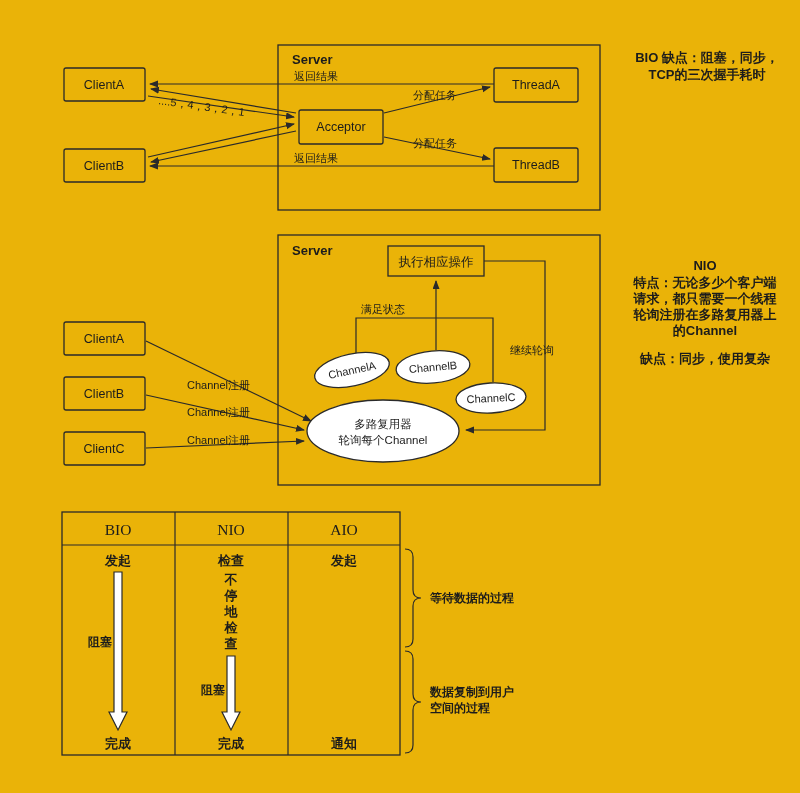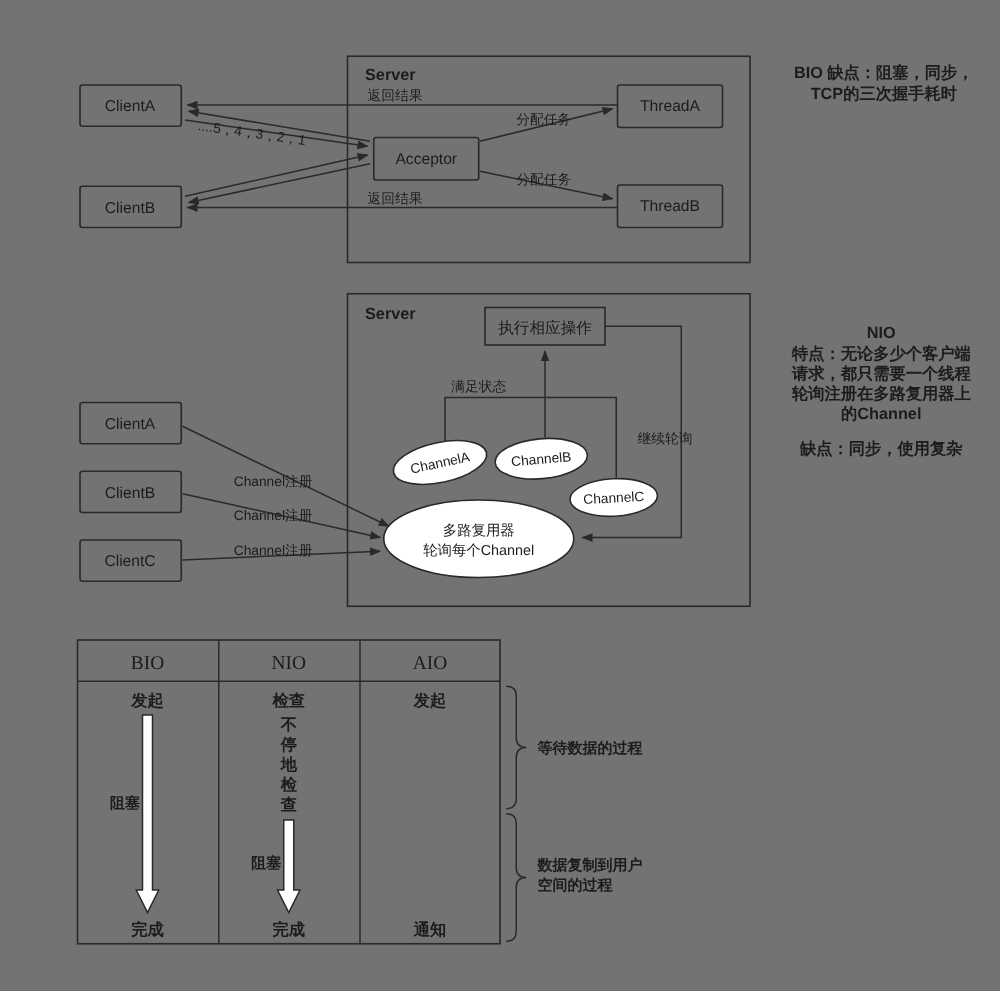--- a/index.html
+++ b/index.html
@@ -1,16 +1,16 @@
 <!DOCTYPE html>
 <html><head>
 <meta charset="utf-8">
 <style>
   html,body{margin:0;padding:0;background:#fff;}
-  #canvas{position:relative;width:800px;height:793px;background:#737373;overflow:hidden;}
+  #canvas{position:relative;width:800px;height:793px;background:#eab308;overflow:hidden;}
   svg{display:block;}
   .t{font-family:"Liberation Sans","DejaVu Sans",sans-serif;fill:#1c1c1c;}
   .box-label{font-size:12.5px;}
   .server-label{font-size:13px;font-weight:700;}
   .small-label{font-size:11px;}
   .chan-label{font-size:11px;}
   .mux-label{font-size:11.5px;}
   .note{font-size:13px;font-weight:700;}
   .hdr{font-family:"Liberation Serif","DejaVu Serif",serif;font-size:15.5px;}
   .cell{font-size:13px;font-weight:700;}

